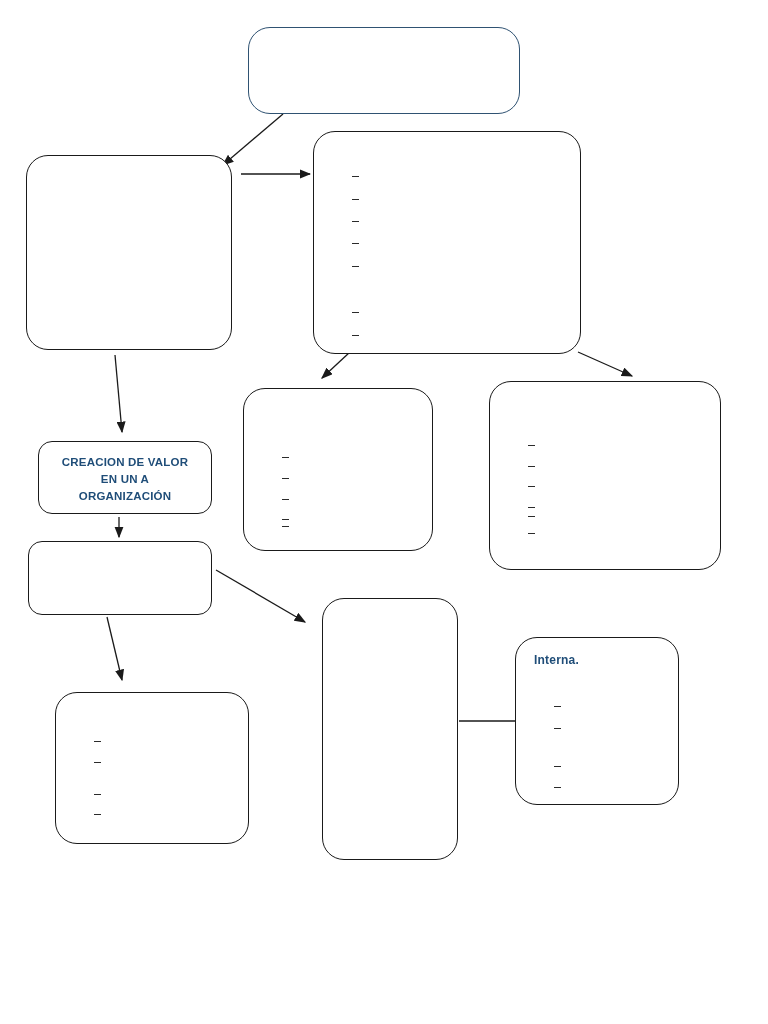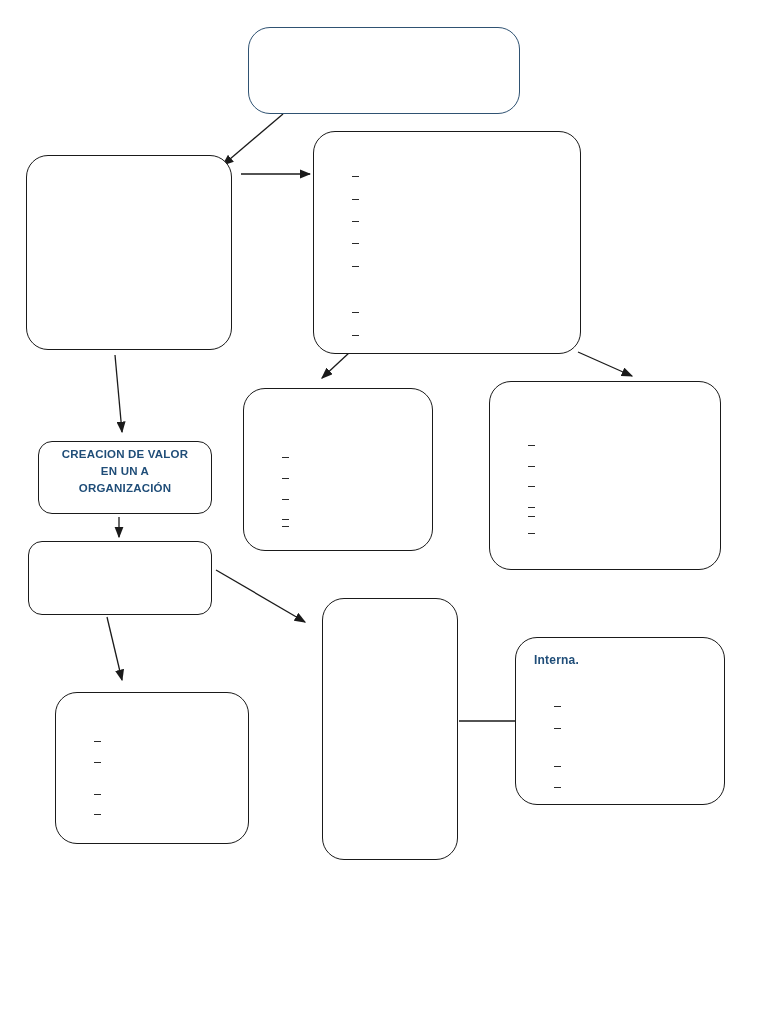--- a/index.html
+++ b/index.html
@@ -28,21 +28,21 @@
   .node.accent {
     border-color: #2f5272;
   }
   .node.tight {
     border-radius: 14px;
   }
   .node-title {
     position: absolute;
     left: 0;
     right: 0;
-    top: 4px;
+    top: 12px;
     text-align: center;
     color: #1f4d78;
     font-weight: bold;
     font-size: 11.5px;
     line-height: 17px;
     letter-spacing: 0.2px;
   }
   .node-title.left {
     text-align: left;
     left: 18px;
@@ -135,21 +135,21 @@
       <div class="node tight" style="left: 28px; top: 541px; width: 184px; height: 74px;"></div>
       <div class="node" style="left: 55px; top: 692px; width: 194px; height: 152px;">
         <div class="bullets">
           <div class="bullet" style="left: 38px; top: 48px;"></div>
           <div class="bullet" style="left: 38px; top: 69px;"></div>
           <div class="bullet" style="left: 38px; top: 101px;"></div>
           <div class="bullet" style="left: 38px; top: 121px;"></div>
         </div>
       </div>
       <div class="node" style="left: 322px; top: 598px; width: 136px; height: 262px;"></div>
-      <div class="node" style="left: 515px; top: 637px; width: 210px; height: 168px;">
+      <div class="node" style="left: 515px; top: 637px; width: 164px; height: 168px;">
         <div class="node-title left">Interna.</div>
         <div class="bullets">
           <div class="bullet" style="left: 38px; top: 68px;"></div>
           <div class="bullet" style="left: 38px; top: 90px;"></div>
           <div class="bullet" style="left: 38px; top: 128px;"></div>
           <div class="bullet" style="left: 38px; top: 149px;"></div>
         </div>
       </div>
     </div>
 </div>

